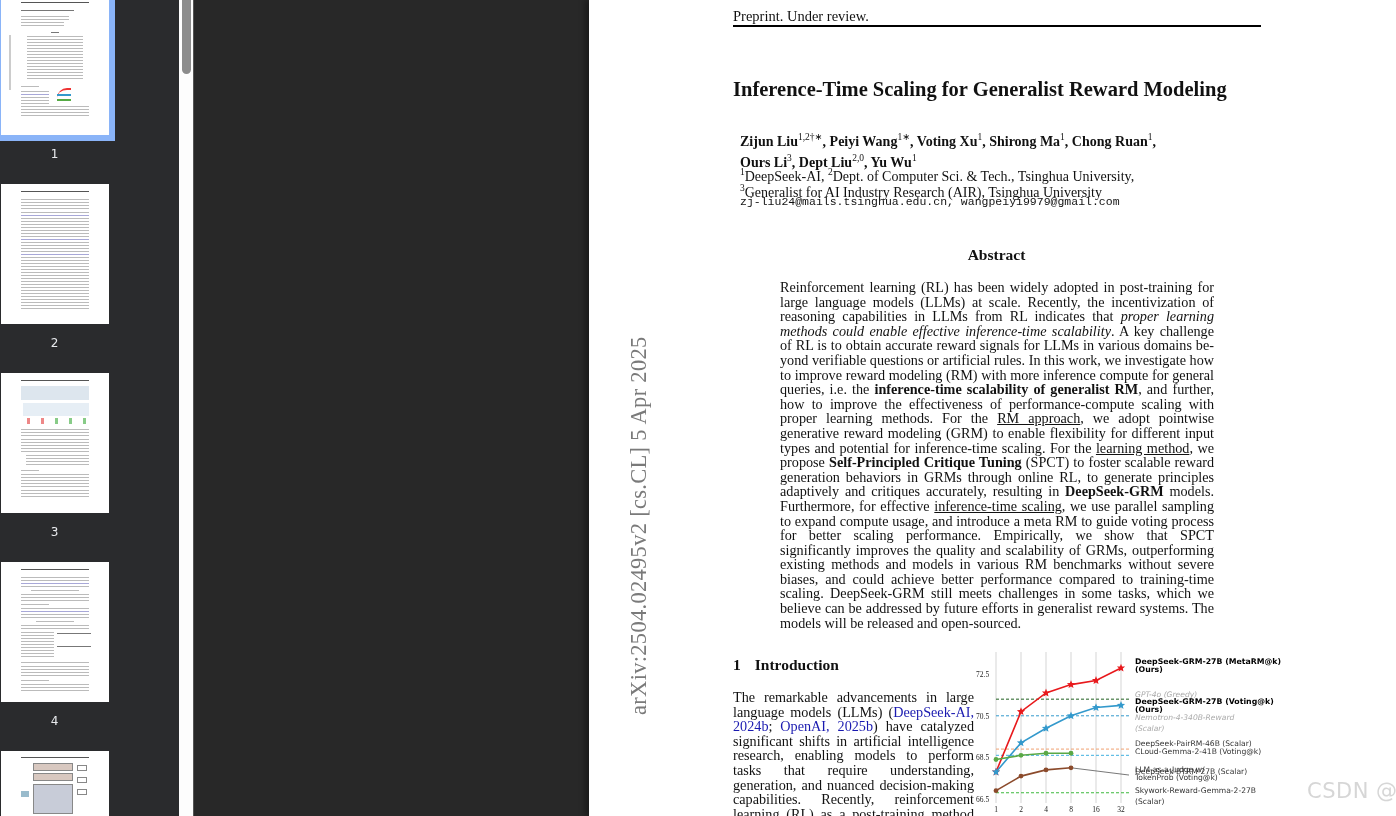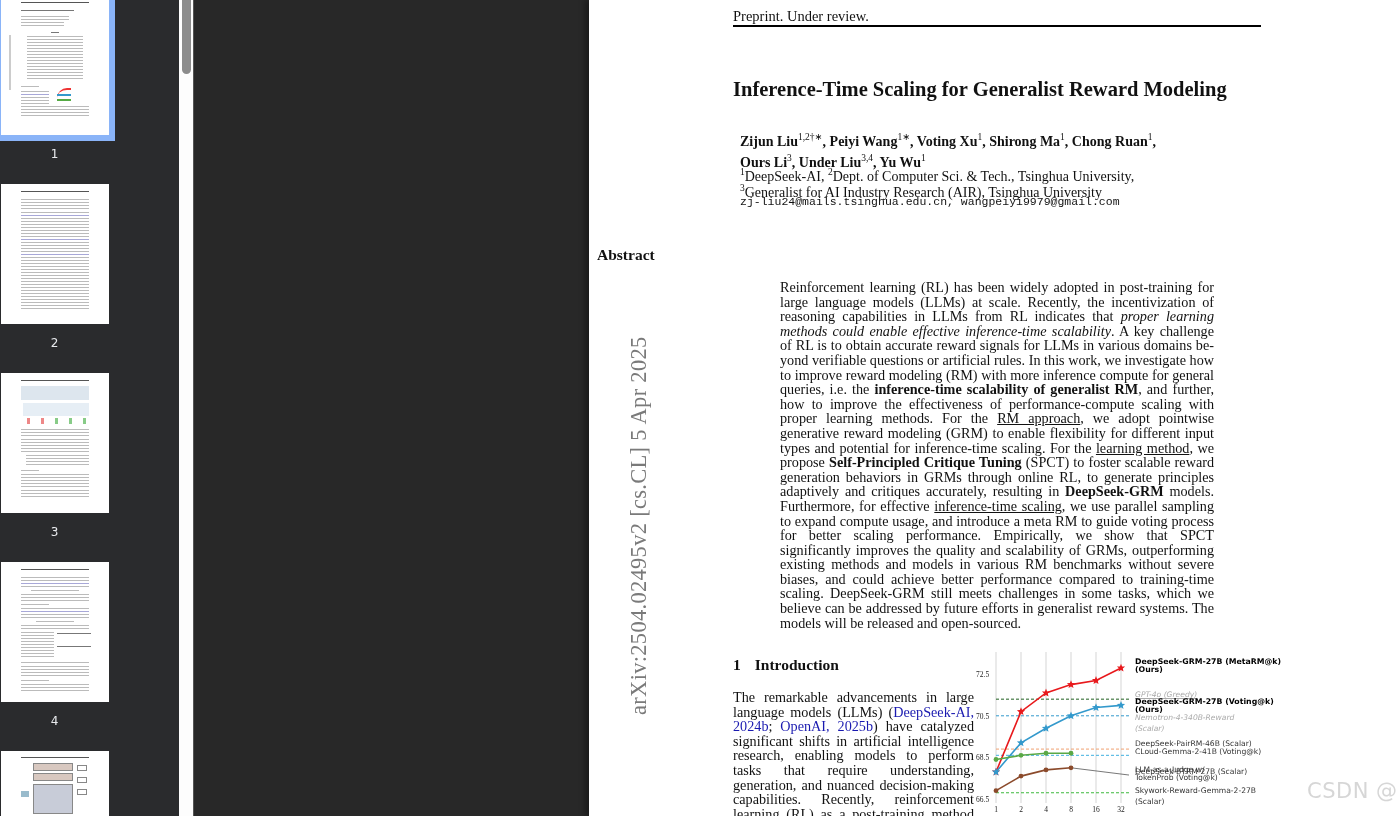--- a/index.html
+++ b/index.html
@@ -31,21 +31,21 @@
   .running-head { position: absolute; left: 144px; top: 8px; font-size: 14.5px; color: #111; }
   .head-rule { position: absolute; left: 144px; top: 25px; width: 528px; height: 2px; background: #000; }
 
   .title { position: absolute; left: 144px; top: 78px; font-size: 20.5px; font-weight: bold; white-space: nowrap; }
   .authors { position: absolute; left: 151px; top: 129px; font-size: 14px; font-weight: bold; line-height: 16px; width: 460px; }
   .authors sup { font-weight: normal; font-size: 9.5px; }
   .affil { position: absolute; left: 151px; font-size: 14px; line-height: 16px; white-space: nowrap; }
   .affil sup { font-size: 9.5px; }
   .emails { position: absolute; left: 151px; top: 195px; font-family: "Liberation Mono", monospace; font-size: 11.5px; white-space: nowrap; }
 
-  .abs-heading { position: absolute; left: 0; width: 807px; top: 246px; text-align: left; font-size: 15.5px; font-weight: bold; padding-left: 8px; }
+  .abs-heading { position: absolute; left: 0; width: 807px; top: 246px; text-align: center; font-size: 15.5px; font-weight: bold; padding-left: 8px; }
   .abstract { position: absolute; left: 191px; top: 280px; width: 434px; font-size: 14.2px; line-height: 14.6px; text-align: justify; hyphens: manual; }
   .abstract .ul { text-decoration: underline; }
   .abstract i { font-style: italic; }
   .abstract b { font-weight: bold; }
 
   .arxiv-stamp { position: absolute; left: 37px; top: 715px; transform-origin: 0 0; transform: rotate(-90deg); font-size: 22.5px; color: #7a7a7a; white-space: nowrap; letter-spacing: 0.3px; }
 
   .sec-heading { position: absolute; left: 144px; top: 656px; font-size: 15.5px; font-weight: bold; white-space: nowrap; }
   .sec-heading .num { margin-right: 14px; }
   .intro { position: absolute; left: 144px; top: 690px; width: 241px; font-size: 14.2px; line-height: 14.6px; text-align: justify; }
@@ -250,21 +250,21 @@
 <div id="viewer"></div>
 
 <div id="page">
   <div class="running-head">Preprint. Under review.</div>
   <div class="head-rule"></div>
 
   <div class="title">Inference-Time Scaling for Generalist Reward Modeling</div>
 
   <div class="authors">
     <div id="authors-l1"><span>Zijun Liu</span><sup>1,2†∗</sup>, <span>Peiyi Wang</span><sup>1∗</sup>, <span>Voting Xu</span><sup>1</sup>, <span>Shirong Ma</span><sup>1</sup>, <span>Chong Ruan</span><sup>1</sup>,</div>
-    <div id="authors-l2"><span>Ours Li</span><sup>3</sup>, <span>Under Liu</span><sup>3,4</sup>, <span>Yu Wu</span><sup>1</sup></div>
+    <div id="authors-l2"><span>Ours Li</span><sup>3</sup>, <span>Dept Liu</span><sup>2,0</sup>, <span>Yu Wu</span><sup>1</sup></div>
   </div>
 
   <div class="affil" style="top:164px;">
     <sup>1</sup><span>DeepSeek-AI, </span><sup>2</sup><span>Dept. of Computer Sci. &amp; Tech., Tsinghua University,</span>
   </div>
   <div class="affil" style="top:180px;">
     <sup>3</sup><span>Generalist for AI Industry Research (AIR), Tsinghua University</span>
   </div>
   <div class="emails">zj-liu24@mails.tsinghua.edu.cn, wangpeiyi9979@gmail.com</div>
 
@@ -325,21 +325,21 @@
         <circle cx="27" cy="142.6799999999999" r="2.4" fill="#8b4a2b"></circle>
         <circle cx="52" cy="128.12000000000012" r="2.4" fill="#8b4a2b"></circle>
         <circle cx="77" cy="121.87999999999988" r="2.4" fill="#8b4a2b"></circle>
         <circle cx="102" cy="119.8" r="2.4" fill="#8b4a2b"></circle>
       </svg>
 
     <div class="legend-label bold" style="left:166px; top:10px;">
         <div>DeepSeek-GRM-27B (MetaRM@k)</div>
         <div>(Ours)</div>
       </div>
-    <div class="legend-label gray" style="left:166px; top:43px;text-decoration:underline;">GPT-4o (Greedy)</div>
+    <div class="legend-label gray" style="left:166px; top:43px;">GPT-4o (Greedy)</div>
     <div class="legend-label bold" style="left:166px; top:50px;">
         <div>DeepSeek-GRM-27B (Voting@k)</div>
         <div>(Ours)</div>
       </div>
     <div class="legend-label gray" style="left:166px; top:66px;">
         <div>Nemotron-4-340B-Reward</div>
         <div style="margin-top:3px;">(Scalar)</div>
       </div>
     <div class="legend-label" style="left:166px; top:92px;">DeepSeek-PairRM-46B (Scalar)</div>
     <div class="legend-label" style="left:166px; top:100px;">CLoud-Gemma-2-41B (Voting@k)</div>

